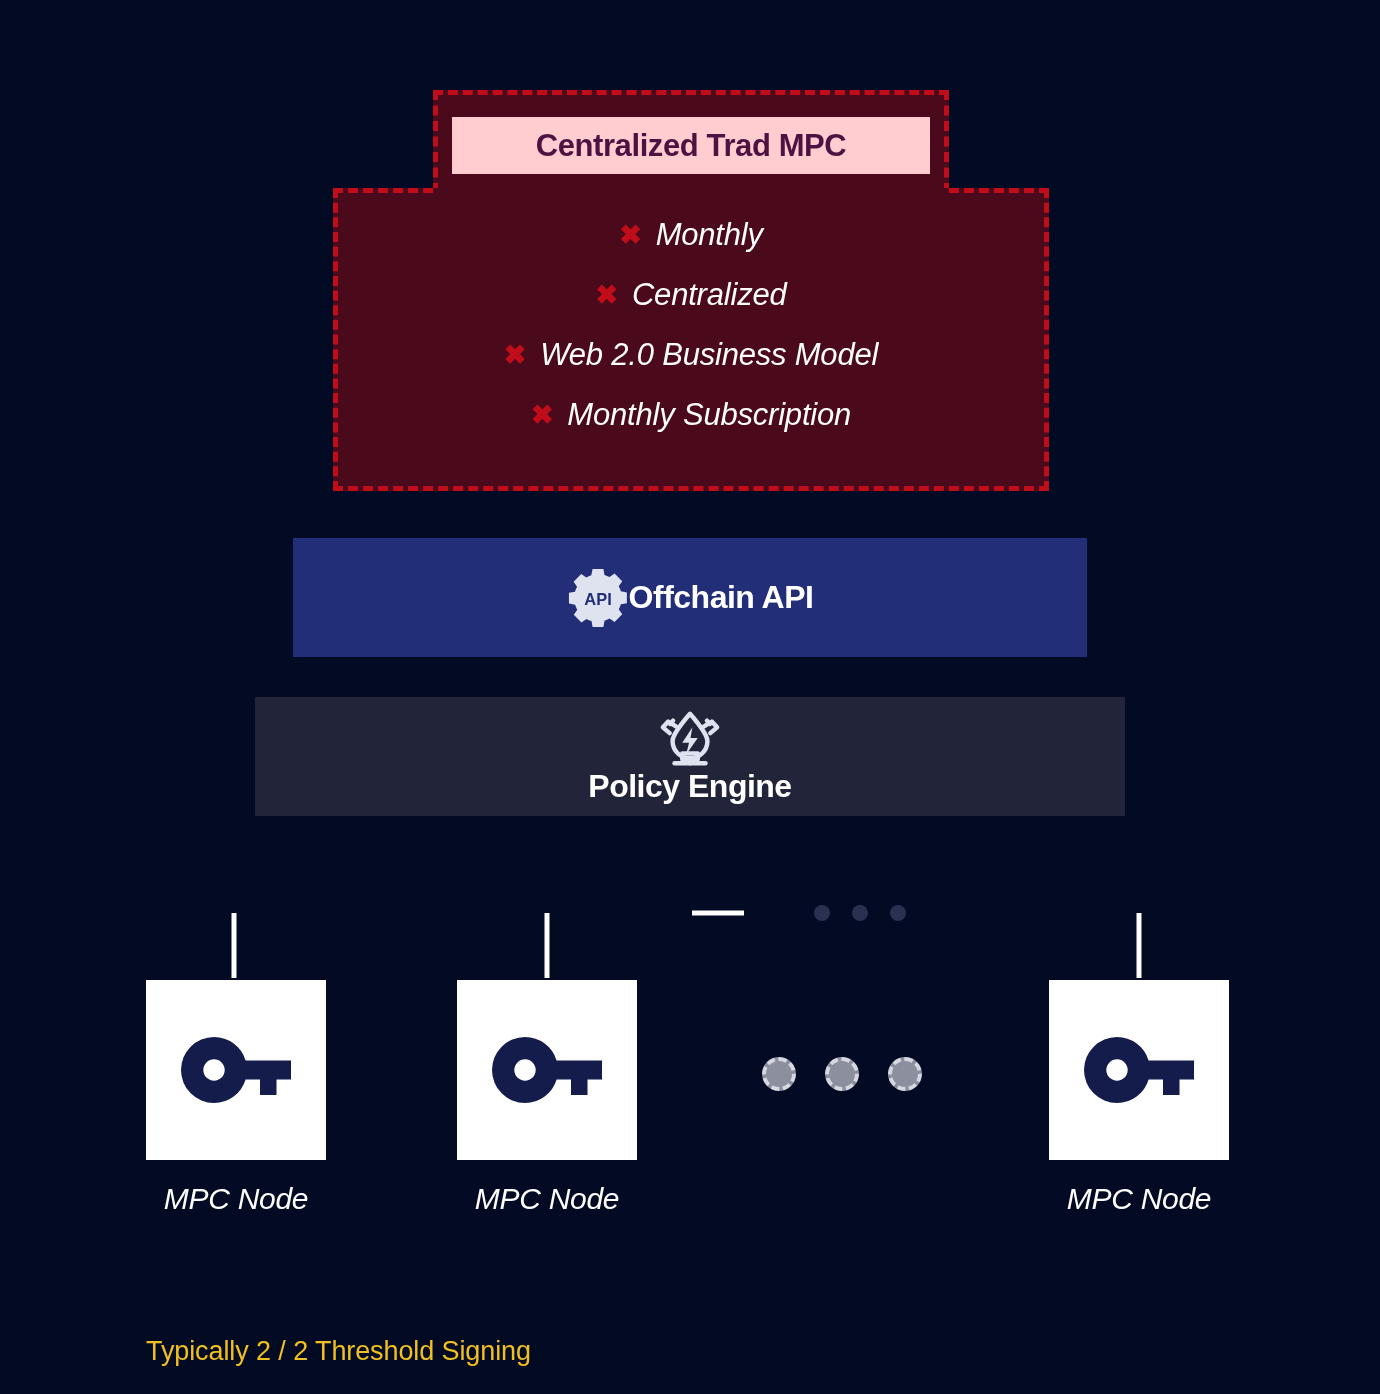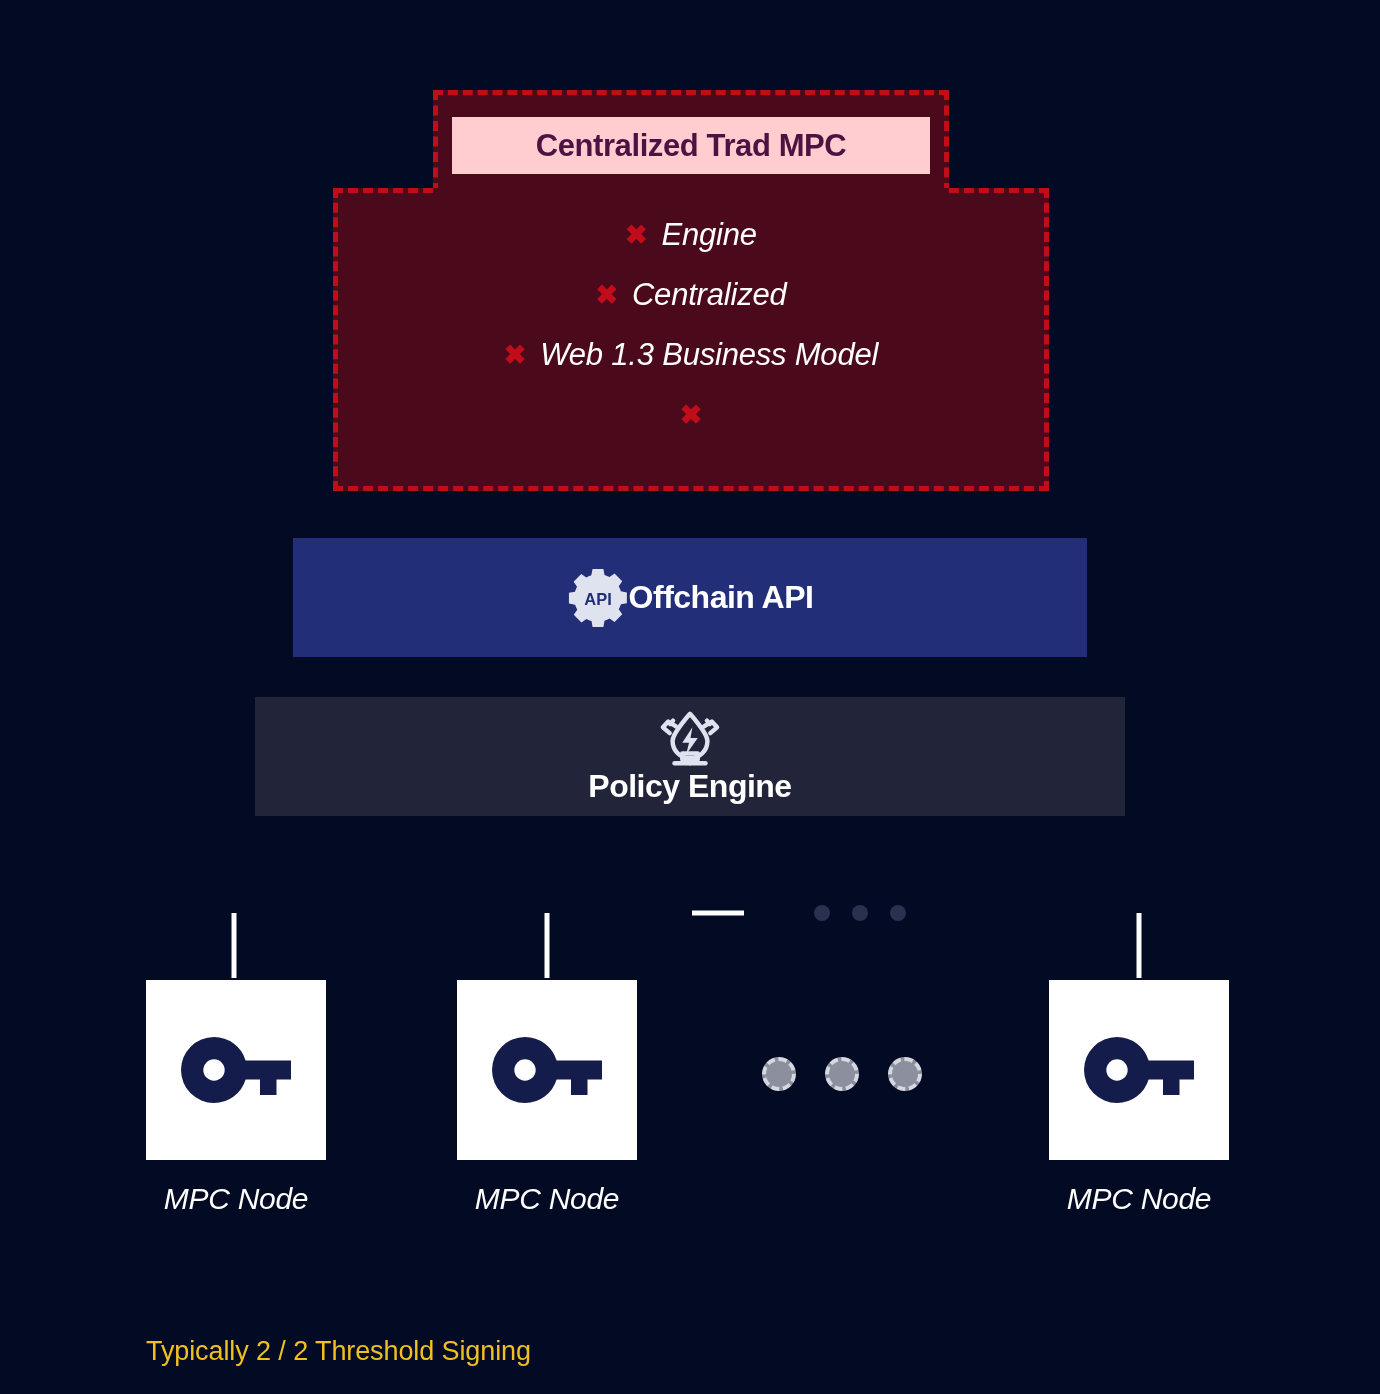--- a/index.html
+++ b/index.html
@@ -217,35 +217,36 @@
 
     <div class="panel-title">Centralized Trad MPC</div>
 
     <div class="panel-body"></div>
     <div class="panel-seam"></div>
 
     <div class="feature-list">
 
       <div class="feature-item">
         <span class="x-mark">✖</span>
-        <span>Engine</span>
+        <span>Monthly</span>
       </div>
 
       <div class="feature-item">
         <span class="x-mark">✖</span>
         <span>Centralized</span>
       </div>
 
       <div class="feature-item">
         <span class="x-mark">✖</span>
-        <span>Web 1.3 Business Model</span>
+        <span>Web 2.0 Business Model</span>
       </div>
 
       <div class="feature-item">
         <span class="x-mark">✖</span>
+        <span>Monthly Subscription</span>
       </div>
 
     </div>
   </div>
 
   <div class="bar bar-api">
     <svg class="bar-icon" width="62" height="62" viewBox="0 0 64 64">
       <path fill="#dfe3f0" d="M26.4 2h11.2l1.1 6.2a24 24 0 0 1 5.2 2.2l5.2-3.6 7.9 7.9-3.6 5.2a24 24 0 0 1 2.2 5.2l6.2 1.1v11.2l-6.2 1.1a24 24 0 0 1-2.2 5.2l3.6 5.2-7.9 7.9-5.2-3.6a24 24 0 0 1-5.2 2.2L37.6 62H26.4l-1.1-6.2a24 24 0 0 1-5.2-2.2l-5.2 3.6-7.9-7.9 3.6-5.2a24 24 0 0 1-2.2-5.2L2 37.8V26.6l6.2-1.1a24 24 0 0 1 2.2-5.2L6.8 15.1l7.9-7.9 5.2 3.6a24 24 0 0 1 5.2-2.2z"></path>
       <circle cx="32" cy="32" r="21" fill="#dfe3f0"></circle>
       <text x="32" y="39" font-family="'Liberation Sans', sans-serif" font-size="17" font-weight="bold" fill="#232e78" text-anchor="middle">API</text>

